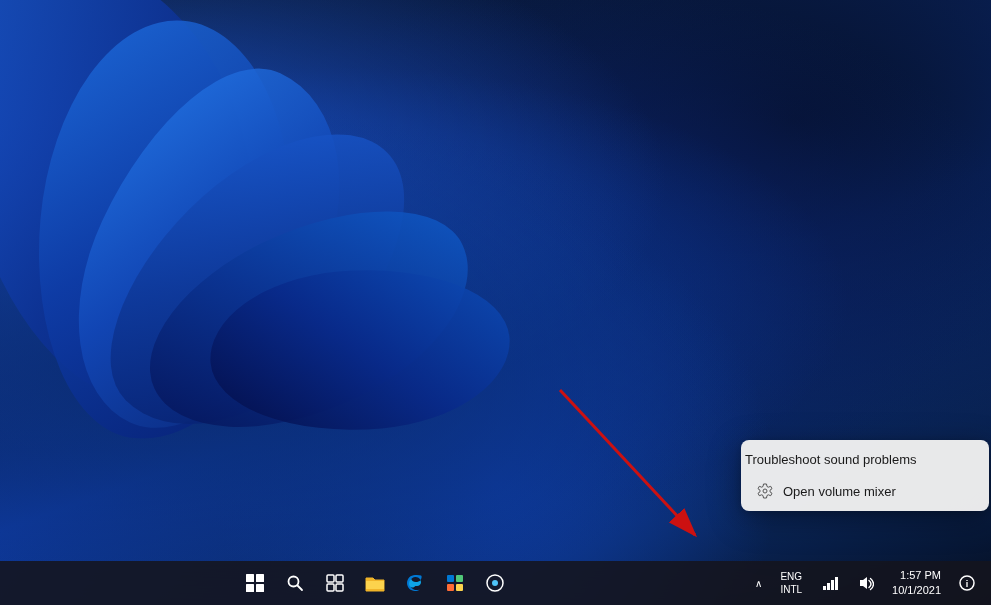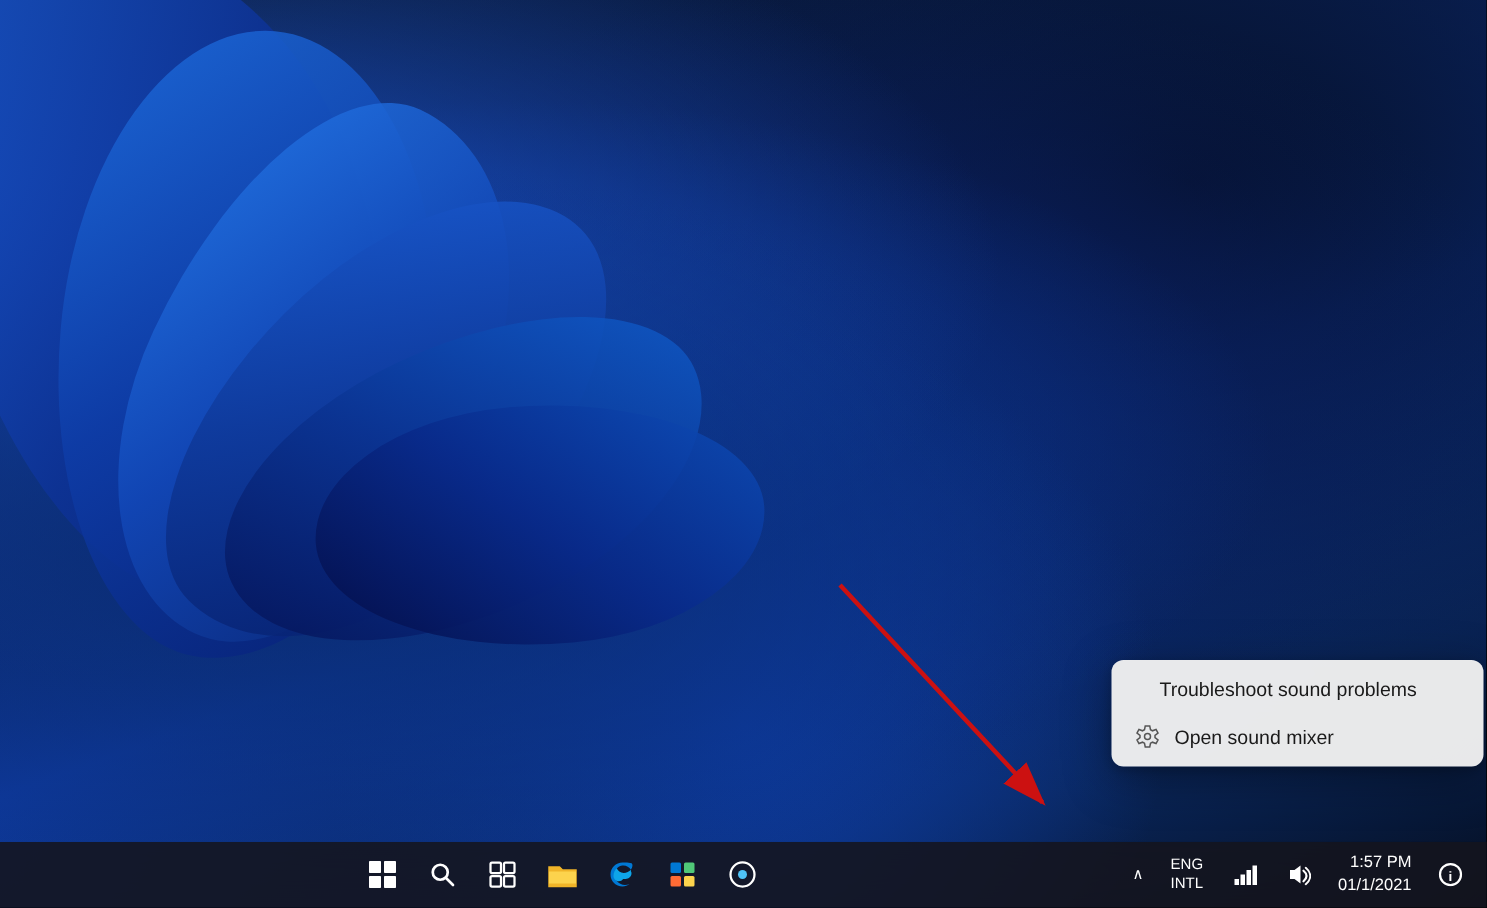--- a/index.html
+++ b/index.html
@@ -127,21 +127,21 @@
     }
 
     .menu-item .menu-icon {
       width: 16px;
       height: 16px;
       flex-shrink: 0;
       color: #444;
     }
 
     .menu-item-no-icon {
-      padding-left: 32px;
+      padding-left: 4px;
     }
 
     
     #taskbar {
       position: absolute;
       bottom: 0;
       left: 0;
       right: 0;
       height: 44px;
       background: rgba(20, 20, 30, 0.88);
@@ -238,21 +238,21 @@
 
     <div class="menu-item menu-item-no-icon">
       <span>Troubleshoot sound problems</span>
     </div>
 
     <div class="menu-item">
       <svg class="gear-icon-svg menu-icon" viewBox="0 0 16 16" fill="none" xmlns="http://www.w3.org/2000/svg">
         <path d="M6.5 1L6 3.5C5.5 3.7 5.1 3.9 4.7 4.2L2.3 3.3L1 5.7L3 7.2C3 7.5 3 7.8 3 8C3 8.2 3 8.5 3 8.8L1 10.3L2.3 12.7L4.7 11.8C5.1 12.1 5.5 12.3 6 12.5L6.5 15H9.5L10 12.5C10.5 12.3 10.9 12.1 11.3 11.8L13.7 12.7L15 10.3L13 8.8C13 8.5 13 8.2 13 8C13 7.8 13 7.5 13 7.2L15 5.7L13.7 3.3L11.3 4.2C10.9 3.9 10.5 3.7 10 3.5L9.5 1H6.5Z" stroke="#555" stroke-width="1" fill="none"></path>
         <circle cx="8" cy="8" r="2" stroke="#555" stroke-width="1" fill="none"></circle>
       </svg>
-      <span>Open sound mixer</span>
+      <span>Open volume mixer</span>
     </div>
 
   </div>
 
   <div id="taskbar">
     <div id="taskbar-left">
 
       <div class="taskbar-icon">
         <svg width="18" height="18" viewBox="0 0 18 18">
           <rect x="0" y="0" width="8" height="8" fill="#fff" rx="0.5"></rect>
@@ -333,21 +333,21 @@
       <div class="sys-tray">
         <svg width="16" height="16" viewBox="0 0 16 16">
           <polygon points="2,5 2,11 5,11 9,14 9,2 5,5" fill="#fff"></polygon>
           <path d="M11 5.5C12.2 6.5 13 7.7 13 9s-.8 2.5-2 3.5" stroke="#fff" stroke-width="1.5" fill="none" stroke-linecap="round"></path>
           <path d="M12.5 3.5C14.3 5 15.5 6.9 15.5 9s-1.2 4-3 5.5" stroke="#fff" stroke-width="1.3" fill="none" stroke-linecap="round"></path>
         </svg>
       </div>
 
       <div id="clock">
         <div>1:57 PM</div>
-        <div>01/1/2021</div>
+        <div>10/1/2021</div>
       </div>
 
       <div class="sys-tray">
         <svg width="16" height="16" viewBox="0 0 16 16">
           <circle cx="8" cy="8" r="7" stroke="#fff" stroke-width="1.5" fill="none"></circle>
           <text x="8" y="12" text-anchor="middle" fill="#fff" font-size="9" font-weight="bold">i</text>
         </svg>
       </div>
     </div>
   </div>

